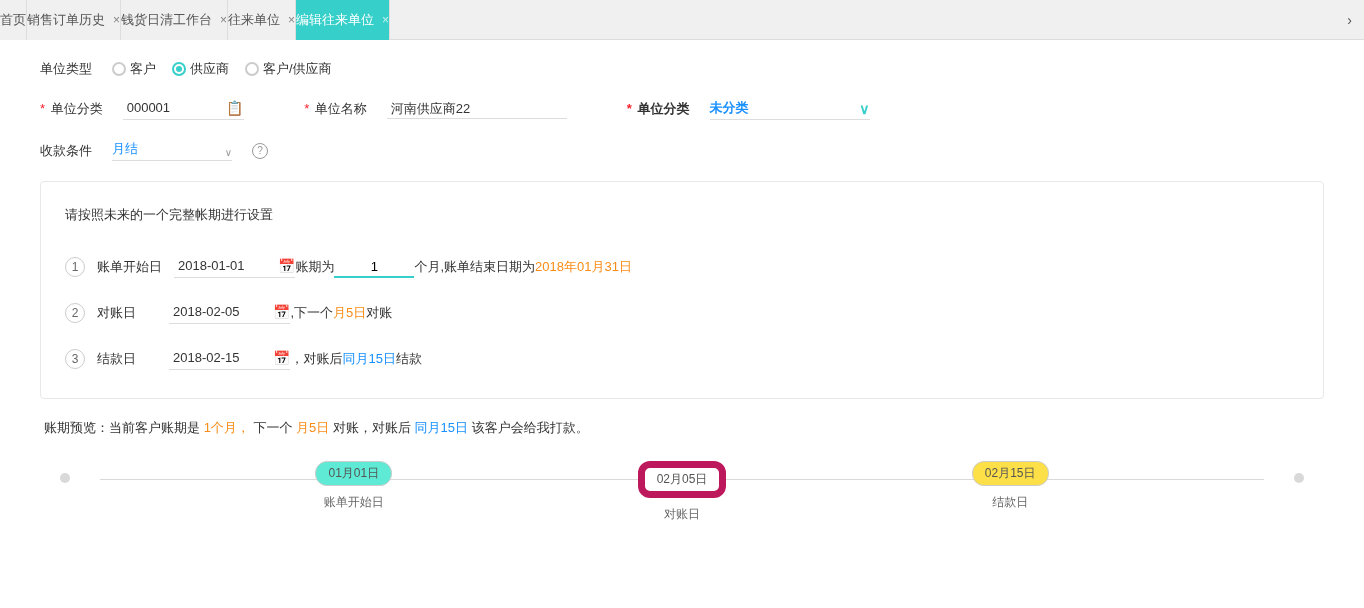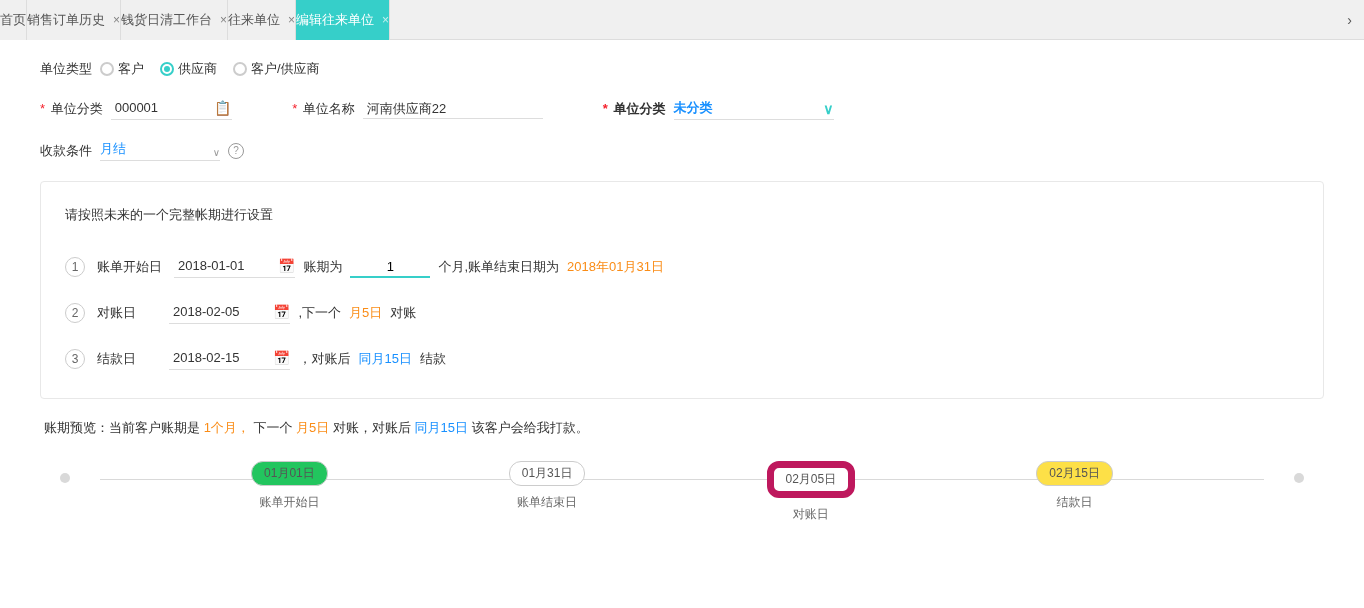--- a/index.html
+++ b/index.html
@@ -56,21 +56,21 @@
     .form-row {
       display: flex;
       align-items: center;
       margin-bottom: 20px;
       flex-wrap: wrap;
       gap: 20px;
     }
     .form-group {
       display: flex;
       align-items: center;
-      gap: 8px;
+      gap: 20px;
     }
     .form-label {
       font-size: 13px;
       color: #333;
       white-space: nowrap;
     }
     .required-star {
       color: #f5222d;
       margin-right: 2px;
     }
@@ -202,21 +202,20 @@
     }
     .setting-label {
       font-size: 13px;
       color: #333;
       white-space: nowrap;
       min-width: 60px;
     }
     .setting-content {
       display: flex;
       align-items: center;
-      gap: 8px;
       flex-wrap: wrap;
     }
     .desc-text {
       font-size: 13px;
       color: #333;
     }
     .highlight-orange {
       color: #fa8c16;
     }
     .highlight-blue {
@@ -396,28 +395,24 @@
 
     <div style="position:absolute; top:18px; left:60px; right:60px; height:1px; background:#d9d9d9;"></div>
 
     <div style="display:flex; align-items:flex-start; justify-content:space-between; position:relative;">
 
       <div style="display:flex; flex-direction:column; align-items:center; margin-top:12px;">
         <div style="width:10px;height:10px;border-radius:50%;background:#d9d9d9;"></div>
       </div>
 
       <div style="display:flex; flex-direction:column; align-items:center;">
-        <div style="border:1px solid #ccc; border-radius:12px; padding:3px 12px; font-size:12px; color:#555; background:#22c55e; white-space:nowrap;">01月01日</div>
+        <div style="border:1px solid #ccc; border-radius:12px; padding:3px 12px; font-size:12px; color:#555; background:#5eead4; white-space:nowrap;">01月01日</div>
         <div style="font-size:12px; color:#666; margin-top:8px;">账单开始日</div>
       </div>
 
-      <div style="display:flex; flex-direction:column; align-items:center;">
-        <div style="border:1px solid #ccc; border-radius:12px; padding:3px 12px; font-size:12px; color:#555; background:#fff; white-space:nowrap;">01月31日</div>
-        <div style="font-size:12px; color:#666; margin-top:8px;">账单结束日</div>
-      </div>
 
       <div style="display:flex; flex-direction:column; align-items:center;">
         <div style="border:7px solid #be185d; border-radius:12px; padding:3px 12px; font-size:12px; color:#555; background:#fff; white-space:nowrap;">02月05日</div>
         <div style="font-size:12px; color:#666; margin-top:8px;">对账日</div>
       </div>
 
       <div style="display:flex; flex-direction:column; align-items:center;">
         <div style="border:1px solid #ccc; border-radius:12px; padding:3px 12px; font-size:12px; color:#555; background:#fde047; white-space:nowrap;">02月15日</div>
         <div style="font-size:12px; color:#666; margin-top:8px;">结款日</div>
       </div>

